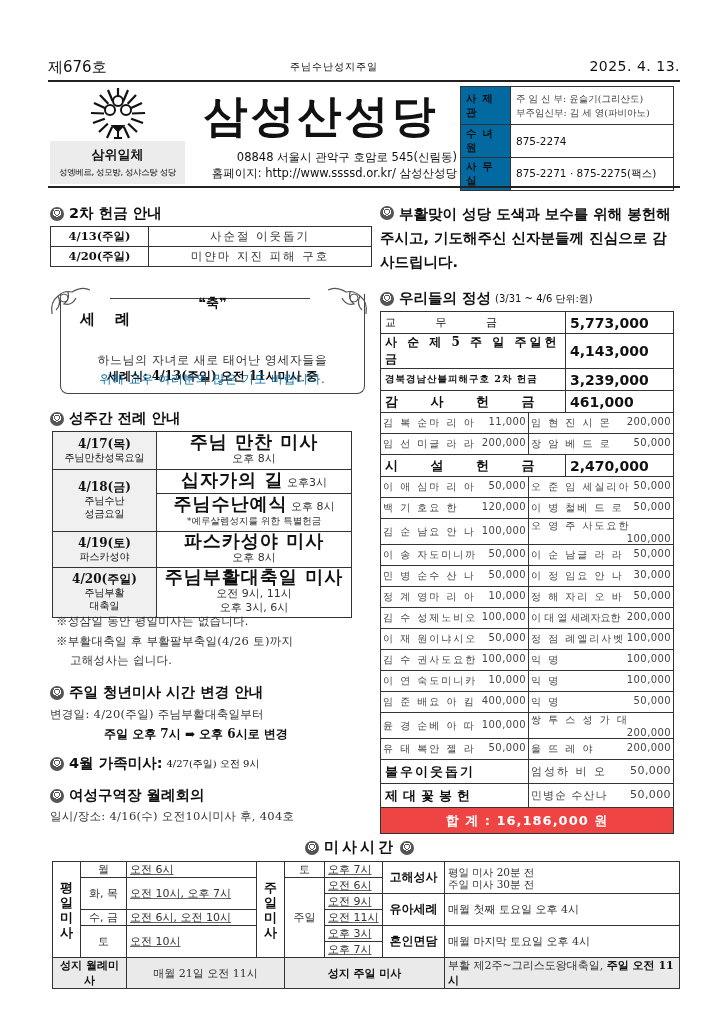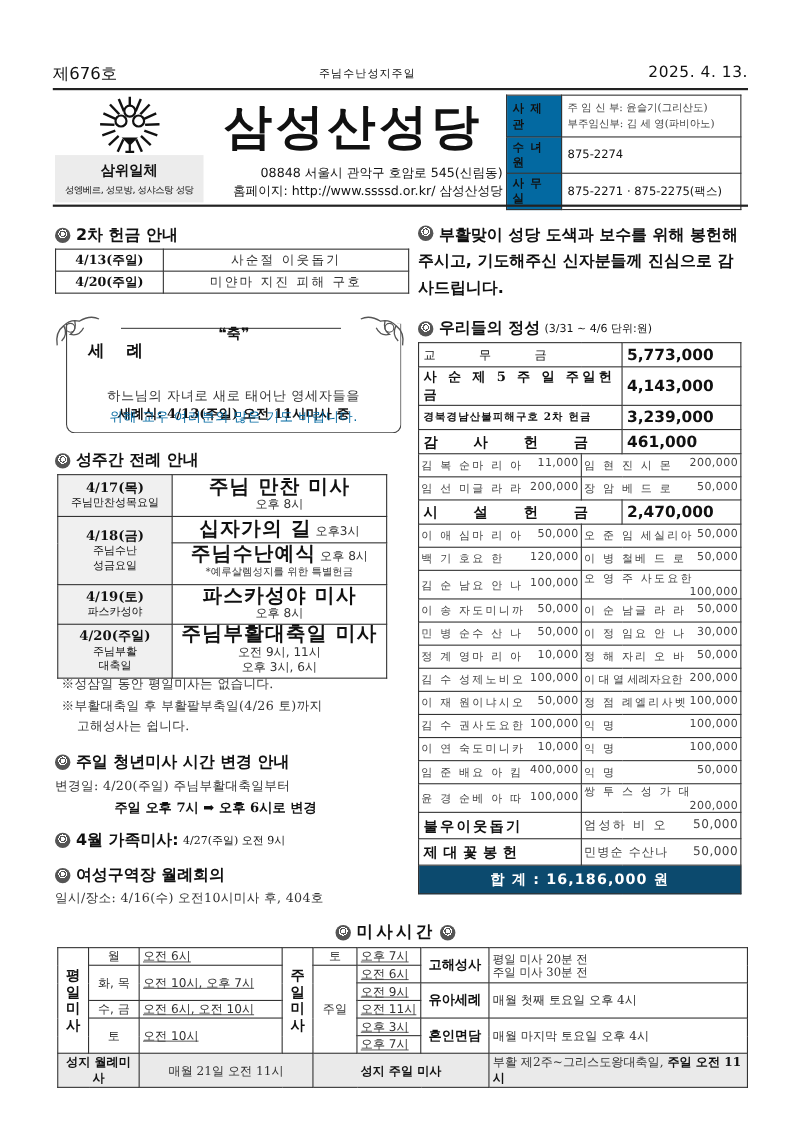--- a/index.html
+++ b/index.html
@@ -68,21 +68,21 @@
   #thanks { left: 380px; top: 202px; width: 300px; font-size: 14.5px; font-weight: bold; line-height: 24px; }
   #gifts { left: 380px; top: 311px; width: 294px; border-collapse: collapse; font-size: 11px; }
   #gifts td { border: 1px solid #333; height: 22px; padding: 0 4px; }
   #gifts td.amt { text-align: left; font-weight: bold; font-size: 14px; width: 108px; }
   #gifts td.big { font-size: 13px; font-weight: bold; letter-spacing: 5px; }
   #gifts td.smallcat { font-size: 9.5px; font-weight: bold; letter-spacing: 1px; }
   #gifts td.cat1 { letter-spacing: 18px; font-size: 11px; }
   #gifts td.donor { font-size: 10px; color: #444; height: 21px; padding: 0 2px; letter-spacing: 0.4px; }
   #gifts td.donor span.n { float: left; letter-spacing: 2px; }
   #gifts td.donor span.a { float: right; }
-  #gifts tr.total td { background: #0c4a6e; color: #fff; text-align: center; font-size: 13px; font-weight: bold; height: 26px; letter-spacing: 1px; }
+  #gifts tr.total td { background: #ef4444; color: #fff; text-align: center; font-size: 13px; font-weight: bold; height: 26px; letter-spacing: 1px; }
 
   
   #mass-head { left: 0; top: 838px; width: 724px; justify-content: center; font-size: 15px; letter-spacing: 3px; }
   #mass { left: 52px; top: 861px; width: 628px; border-collapse: collapse; font-size: 11px; }
   #mass td { border: 1px solid #333; padding: 0 3px; height: 15px; color: #333; }
   #mass td.vert { width: 28px; font-weight: bold; font-size: 13px; text-align: center; line-height: 15px; color: #111; }
   #mass td.c { text-align: center; }
   #mass td.u { text-decoration: underline; text-decoration-color: #666; }
   #mass td.svc { font-weight: bold; font-size: 12px; color: #111; text-align: center; width: 62px; }
   #mass tr.foot td { background: #eaeaea; height: 24px; font-size: 11px; }
@@ -401,20 +401,30 @@
   <tr>
         <td class="donor">
           <span class="n">윤 경 순베 아 따</span>
           <span class="a">100,000</span>
         </td>
         <td class="donor" colspan="2">
           <span class="n">쌍 투 스 성 가 대</span>
           <span class="a">200,000</span>
         </td>
       </tr>
+  <tr>
+        <td class="donor">
+          <span class="n">유 태 복안 젤 라</span>
+          <span class="a">50,000</span>
+        </td>
+        <td class="donor" colspan="2">
+          <span class="n">울    뜨    레    야</span>
+          <span class="a">200,000</span>
+        </td>
+      </tr>
 
   <tr>
     <td class="big" style="letter-spacing:2px;height:24px">불우이웃돕기</td>
     <td class="donor" colspan="2" style="font-size:11px">
           <span class="n">엄성하 비 오</span>
           <span class="a">50,000</span>
         </td>
   </tr>
   <tr>
     <td class="big" style="letter-spacing:5px;height:24px">제대꽃봉헌</td>

